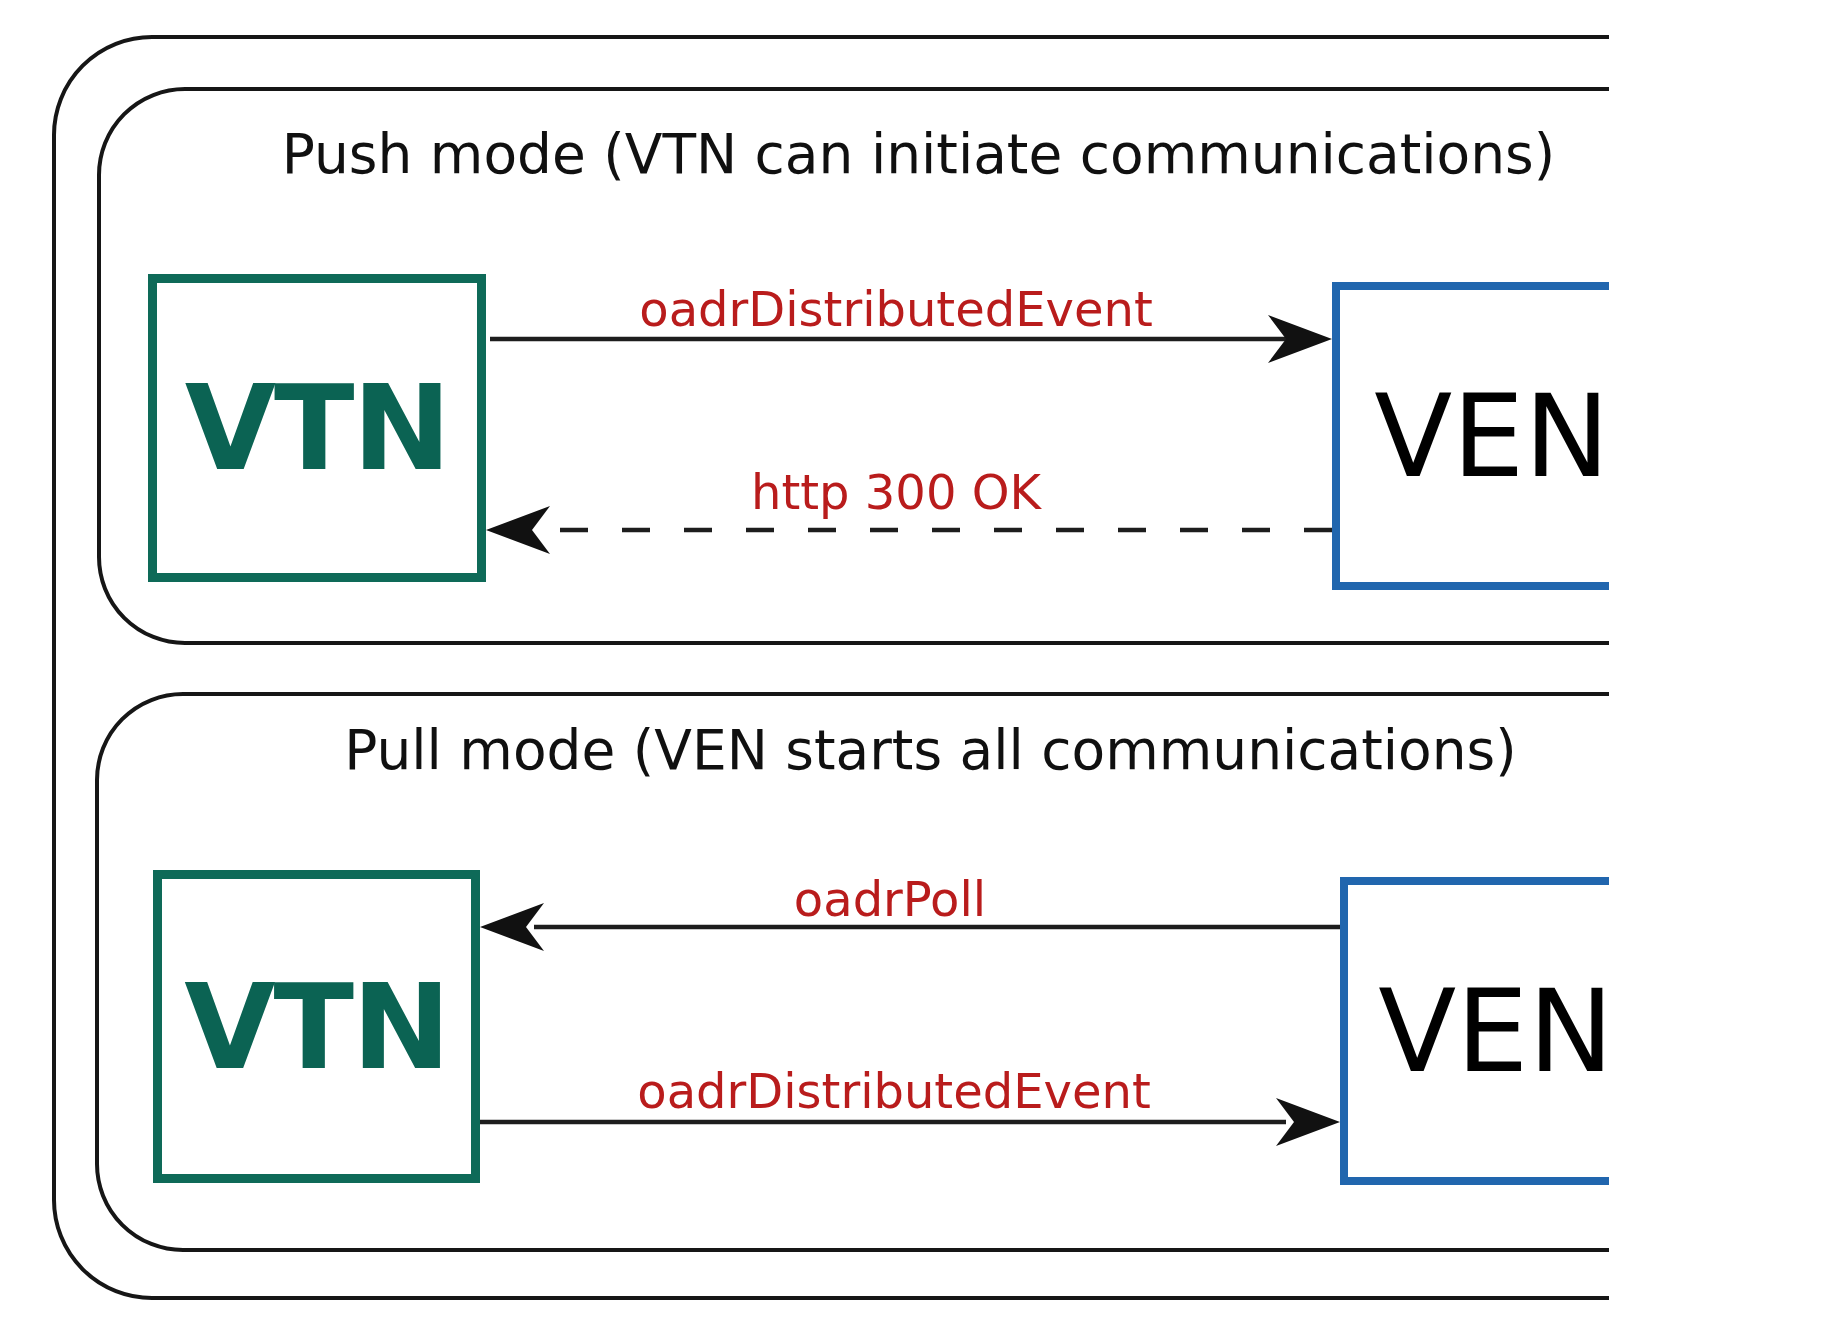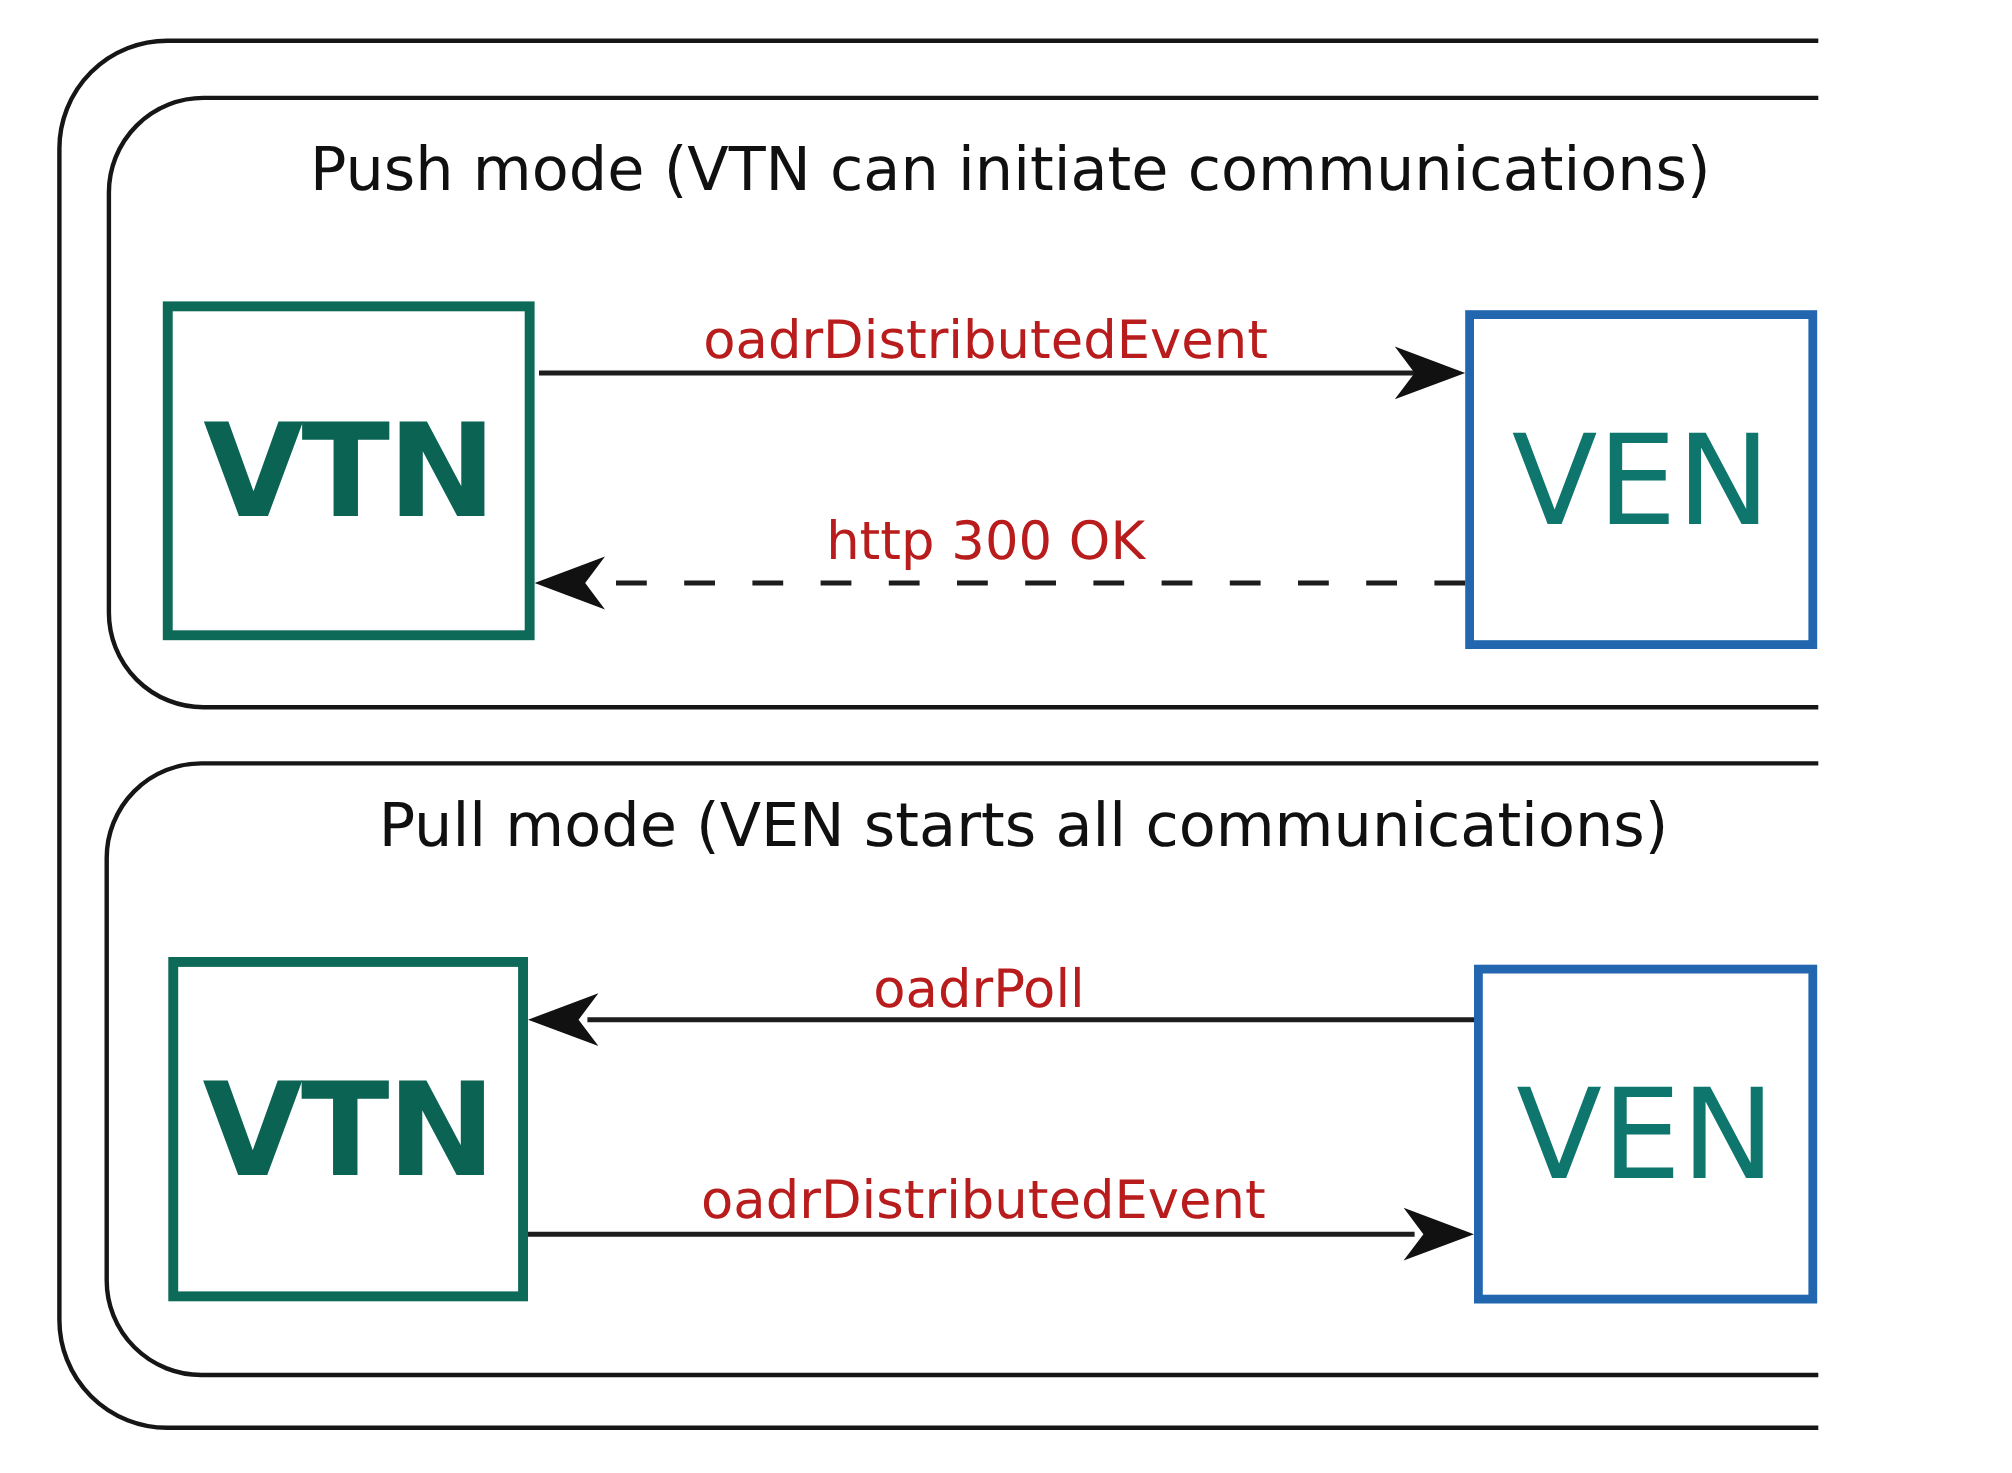--- a/index.html
+++ b/index.html
@@ -7,21 +7,20 @@
     padding: 0;
     background: #ffffff;
     font-family: "DejaVu Sans", "Liberation Sans", sans-serif;
   }
   #canvas {
     position: relative;
     width: 1609px;
     height: 1339px;
     background: #ffffff;
     overflow: hidden;
-    padding-left: 44px;
   }
   .rounded-frame {
     position: absolute;
     border: 4px solid #161616;
     border-radius: 95px;
     background: transparent;
     box-sizing: border-box;
   }
   #outer-frame { left: 52px; top: 35px; width: 1733px; height: 1265px; border-radius: 100px; }
   #panel-push  { left: 97px; top: 87px;  width: 1643px; height: 558px; border-radius: 88px; }
@@ -49,21 +48,21 @@
   }
   .vtn-box {
     border: 9px solid #0e6a58;
     color: #0b6353;
     font-weight: 700;
     font-size: 118px;
     letter-spacing: -2px;
   }
   .ven-box {
     border: 8px solid #2166ae;
-    color: #0f766e;
+    color: #000000;
     font-weight: 400;
     font-size: 114px;
     letter-spacing: 0px;
   }
   #vtn-box-push { left: 148px; top: 274px; width: 338px; height: 308px; }
   #ven-box-push { left: 1332px; top: 282px; width: 320px; height: 308px; }
   #vtn-box-pull { left: 153px; top: 870px; width: 327px; height: 313px; }
   #ven-box-pull { left: 1340px; top: 877px; width: 312px; height: 308px; }
 
   .arrow-label {

